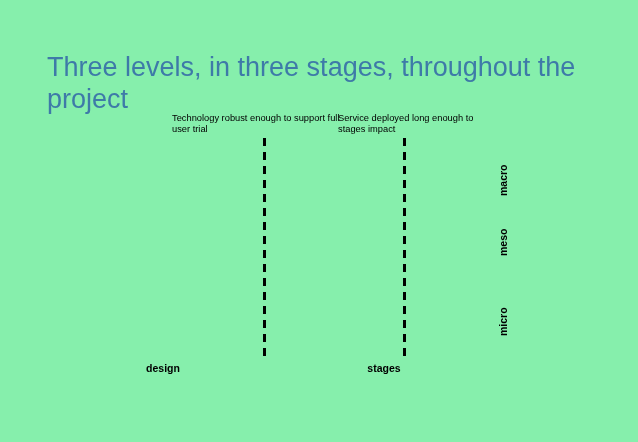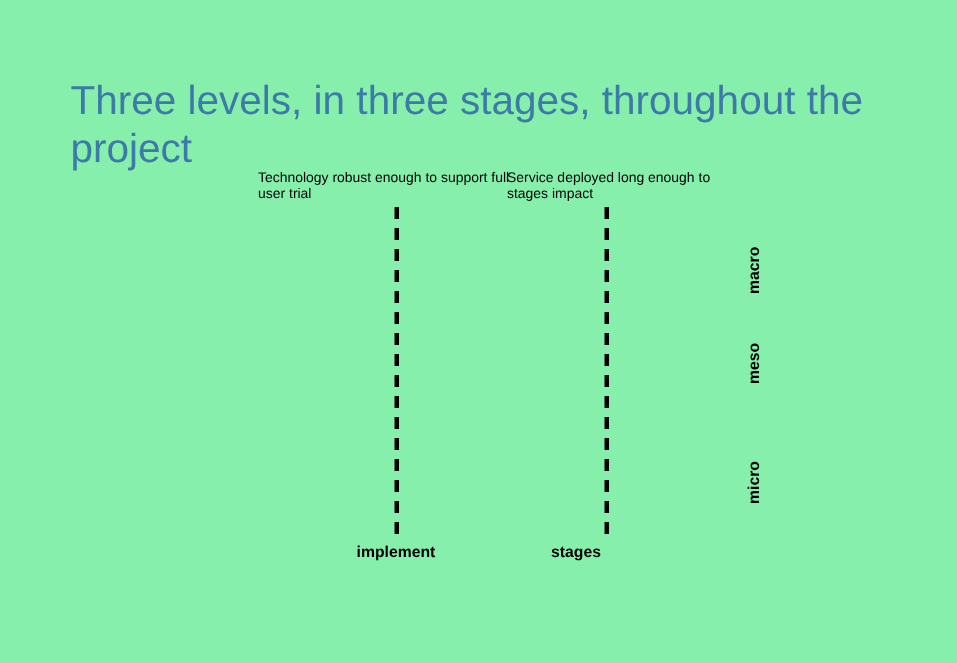--- a/index.html
+++ b/index.html
@@ -119,22 +119,22 @@
   <div id="diagram">
 
     <div class="note" id="note-trial">Technology robust enough to support full user trial</div>
 
     <div class="note" id="note-impact">Service deployed long enough to stages impact</div>
 
     <div class="divider" id="divider-1"></div>
 
     <div class="divider" id="divider-2"></div>
 
+    <div class="stage-label" id="stage-design">design</div>
 
-    <div class="stage-label" id="stage-implement">implement</div>
 
     <div class="stage-label" id="stage-deploy">stages</div>
 
     <div class="level-label" id="level-macro">macro</div>
 
     <div class="level-label" id="level-meso">meso</div>
 
     <div class="level-label" id="level-micro">micro</div>
 
   </div>

